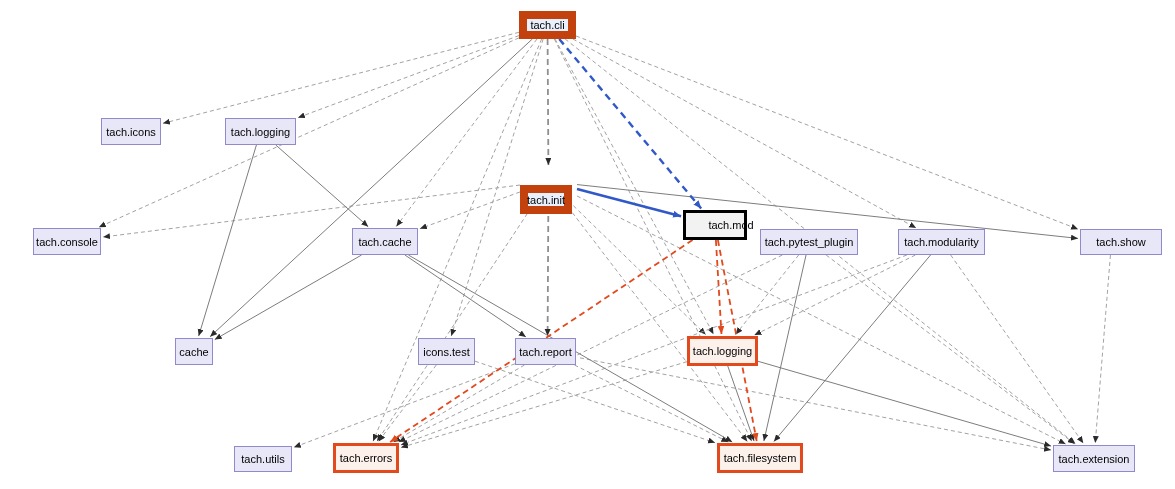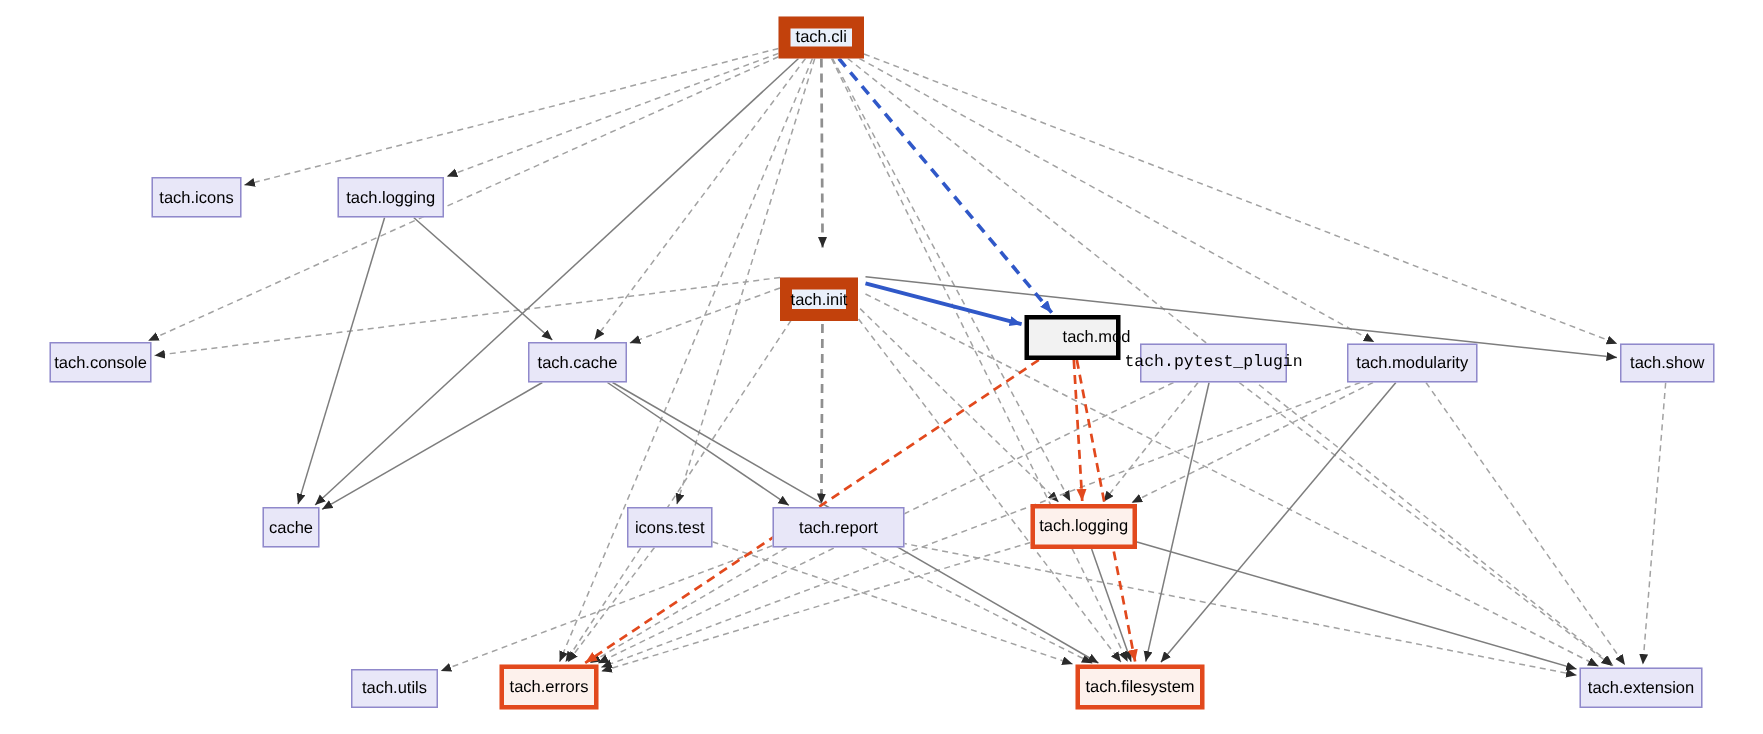--- a/index.html
+++ b/index.html
@@ -91,25 +91,25 @@
       <line x1="577" y1="188.94594594594594" x2="681.0649507132147" y2="216.1340862223714" stroke="#3058c8" stroke-width="2.6" marker-end="url(#arrow-blue)"></line>
     </svg>
   <div id="nodes">
       <div class="node dependent" style="left: 519px; top: 11px; width: 57px; height: 28px;">tach.cli</div>
       <div class="node" style="left: 101px; top: 118px; width: 60px; height: 27px;">tach.icons</div>
       <div class="node" style="left: 225px; top: 118px; width: 71px; height: 27px;">tach.logging</div>
       <div class="node dependent" style="left: 520px; top: 185px; width: 52px; height: 29px;">tach.init</div>
       <div class="node" style="left: 33px; top: 228px; width: 68px; height: 27px; text-align: right;">tach.console</div>
       <div class="node" style="left: 352px; top: 228px; width: 66px; height: 27px;">tach.cache</div>
       <div class="node focus" style="left: 683px; top: 210px; width: 64px; height: 30px; padding-left: 32px;">tach.mod</div>
-      <div class="node" style="left: 760px; top: 229px; width: 98px; height: 26px; font-family: Liberation Mono, monospace;">tach.pytest_plugin</div>
+      <div class="node" style="left: 760px; top: 229px; width: 98px; height: 26px;">tach.pytest_plugin</div>
       <div class="node" style="left: 898px; top: 229px; width: 87px; height: 26px;">tach.modularity</div>
-      <div class="node" style="left: 1080px; top: 229px; width: 63px; height: 26px;">tach.show</div>
+      <div class="node" style="left: 1080px; top: 229px; width: 82px; height: 26px;">tach.show</div>
       <div class="node" style="left: 175px; top: 338px; width: 38px; height: 27px;">cache</div>
       <div class="node" style="left: 418px; top: 338px; width: 57px; height: 27px;">icons.test</div>
-      <div class="node" style="left: 515px; top: 338px; width: 88px; height: 27px;">tach.report</div>
+      <div class="node" style="left: 515px; top: 338px; width: 61px; height: 27px;">tach.report</div>
       <div class="node dependency" style="left: 687px; top: 336px; width: 71px; height: 30px;">tach.logging</div>
       <div class="node" style="left: 234px; top: 446px; width: 58px; height: 26px;">tach.utils</div>
       <div class="node dependency" style="left: 333px; top: 443px; width: 66px; height: 30px;">tach.errors</div>
       <div class="node dependency" style="left: 717px; top: 443px; width: 86px; height: 30px;">tach.filesystem</div>
       <div class="node" style="left: 1053px; top: 445px; width: 82px; height: 27px;">tach.extension</div>
     </div>
 </div>
 
 </body></html>

